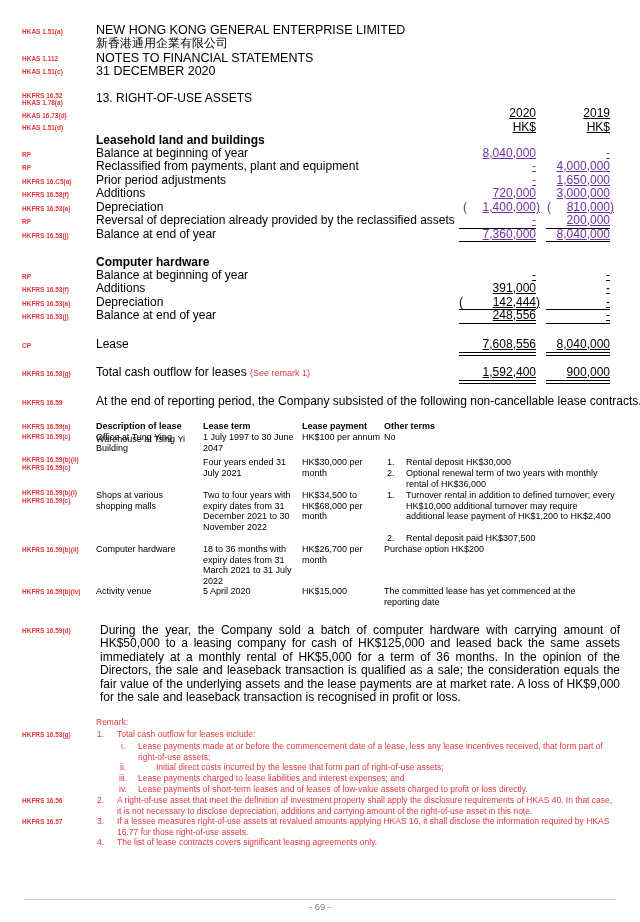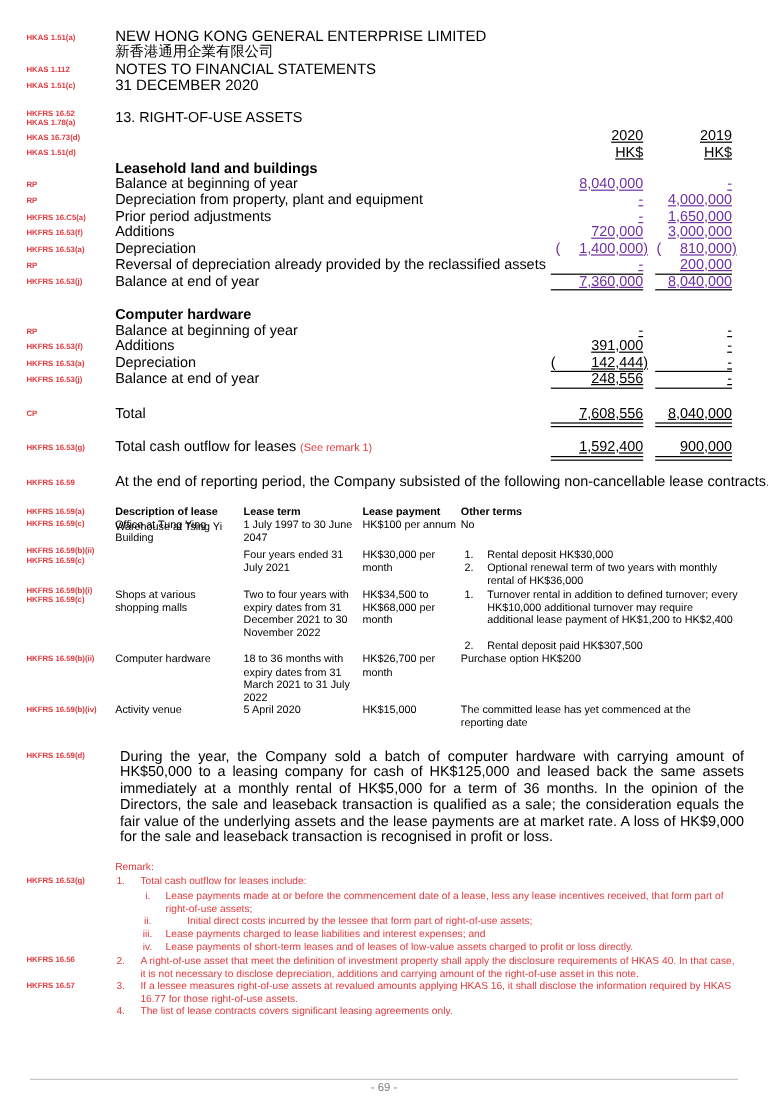--- a/index.html
+++ b/index.html
@@ -48,21 +48,21 @@
 <div class="t b" style="top:134px">Leasehold land and buildings</div>
 
 <div>
   <div class="ref" style="top:151px">RP</div>
   <div class="t" style="top:147px">Balance at beginning of year</div>
   <div class="num c20 purple" style="top:147px">8,040,000</div>
   <div class="num c19 purple" style="top:147px">-</div>
 </div>
 <div>
   <div class="ref" style="top:164px">RP</div>
-  <div class="t" style="top:160px">Depreciation from property, plant and equipment</div>
+  <div class="t" style="top:160px">Reclassified from payments, plant and equipment</div>
   <div class="num c20 purple" style="top:160px">-</div>
   <div class="num c19 purple" style="top:160px">4,000,000</div>
 </div>
 <div>
   <div class="ref" style="top:178px">HKFRS 16.C5(a)</div>
   <div class="t" style="top:174px">Prior period adjustments</div>
   <div class="num c20 purple" style="top:174px">-</div>
   <div class="num c19 purple" style="top:174px">1,650,000</div>
 </div>
 <div>
@@ -122,21 +122,21 @@
   <div class="ref" style="top:313px">HKFRS 16.53(j)</div>
   <div class="t" style="top:309px">Balance at end of year</div>
   <div class="num c20" style="top:309px">248,556</div>
   <div class="num c19" style="top:309px">-</div>
 </div>
 <div class="uline" style="top:323px;left:459px;width:77px"></div>
 <div class="uline" style="top:323px;left:546px;width:64px"></div>
 
 <div>
   <div class="ref" style="top:342px">CP</div>
-  <div class="t" style="top:338px">Total</div>
+  <div class="t" style="top:338px">Lease</div>
   <div class="num c20" style="top:338px">7,608,556</div>
   <div class="num c19" style="top:338px">8,040,000</div>
 </div>
 <div class="dline" style="top:352px;left:459px;width:77px"></div>
 <div class="dline" style="top:352px;left:546px;width:64px"></div>
 
 <div>
   <div class="ref" style="top:370px">HKFRS 16.53(g)</div>
   <div class="t" style="top:366px">
     <span>Total cash outflow for leases</span>

